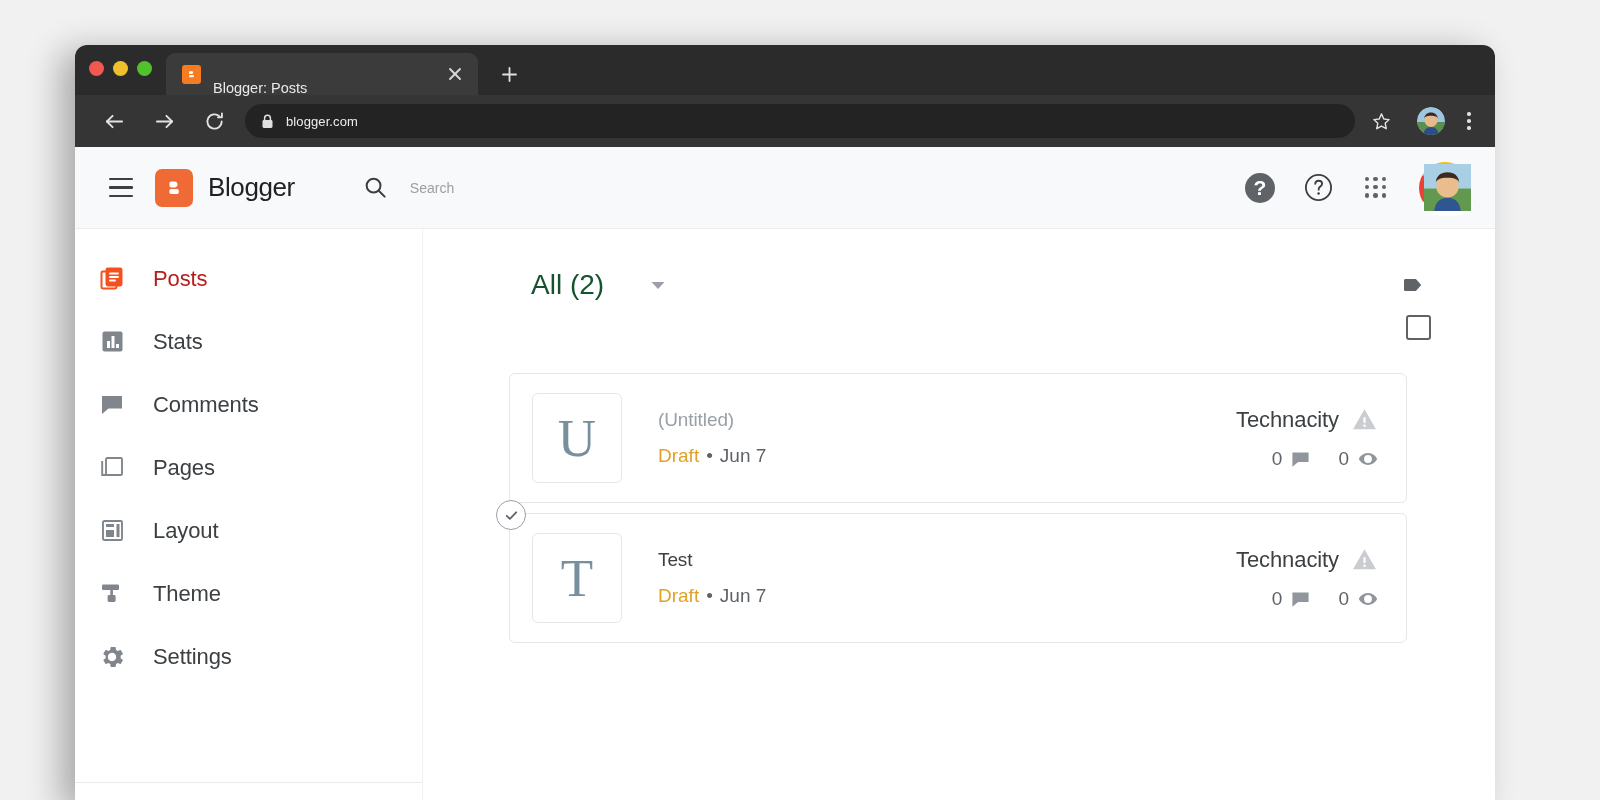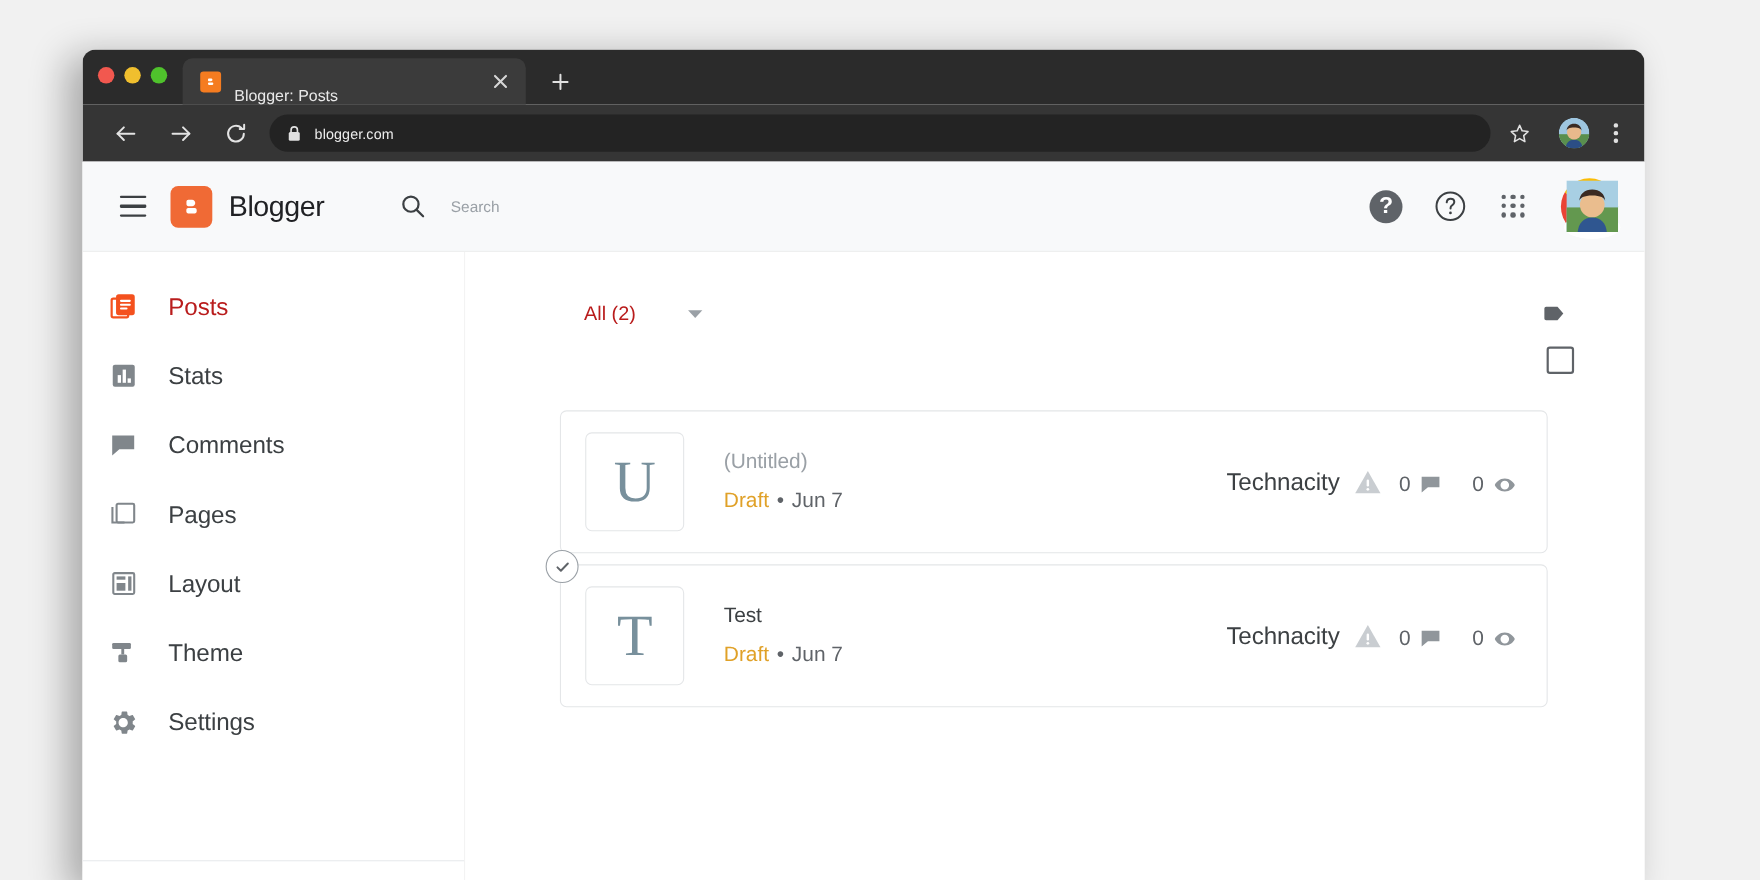--- a/index.html
+++ b/index.html
@@ -242,21 +242,21 @@
     padding: 0;
     position: relative;
   }
 
   .filter-row {
     display: flex; align-items: center;
     padding: 34px 60px 0 108px;
     height: 78px;
   }
   .filter-select { display: flex; align-items: center; gap: 44px; }
-  .filter-label { font-size: 18px; color: #b91c1c; }
+  .filter-label { font-size: 28px; color: #14532d; }
   .caret { color: #9aa0a6; display: flex; }
   .filter-spacer { flex: 1; }
   .tag-btn {
     width: 44px; height: 44px;
     display: flex; align-items: center; justify-content: center;
     color: #5f6368;
   }
 
   .select-all-row {
     display: flex; justify-content: flex-end;
@@ -300,21 +300,21 @@
     color: #3c4043;
     margin-bottom: 14px;
     letter-spacing: -0.1px;
   }
   .post-title.untitled { color: #9aa0a6; }
   .post-sub { font-size: 19px; color: #5f6368; display: flex; align-items: center; gap: 7px; }
   .status-draft { color: #e0a128; }
   .dot-sep { color: #5f6368; }
 
   .post-right {
-    display: flex; flex-direction: row;
+    display: flex; flex-direction: column;
     align-items: flex-end;
     gap: 15px;
     flex: none;
   }
   .blog-name-row { display: flex; align-items: center; gap: 12px; }
   .blog-name { font-size: 22px; color: #3c4043; letter-spacing: -0.1px; }
   .warn-icon { display: flex; color: #c9cdd1; }
   .stats-row { display: flex; align-items: center; gap: 28px; }
   .stat { display: flex; align-items: center; gap: 9px; }
   .stat-num { font-size: 19px; color: #5f6368; }

